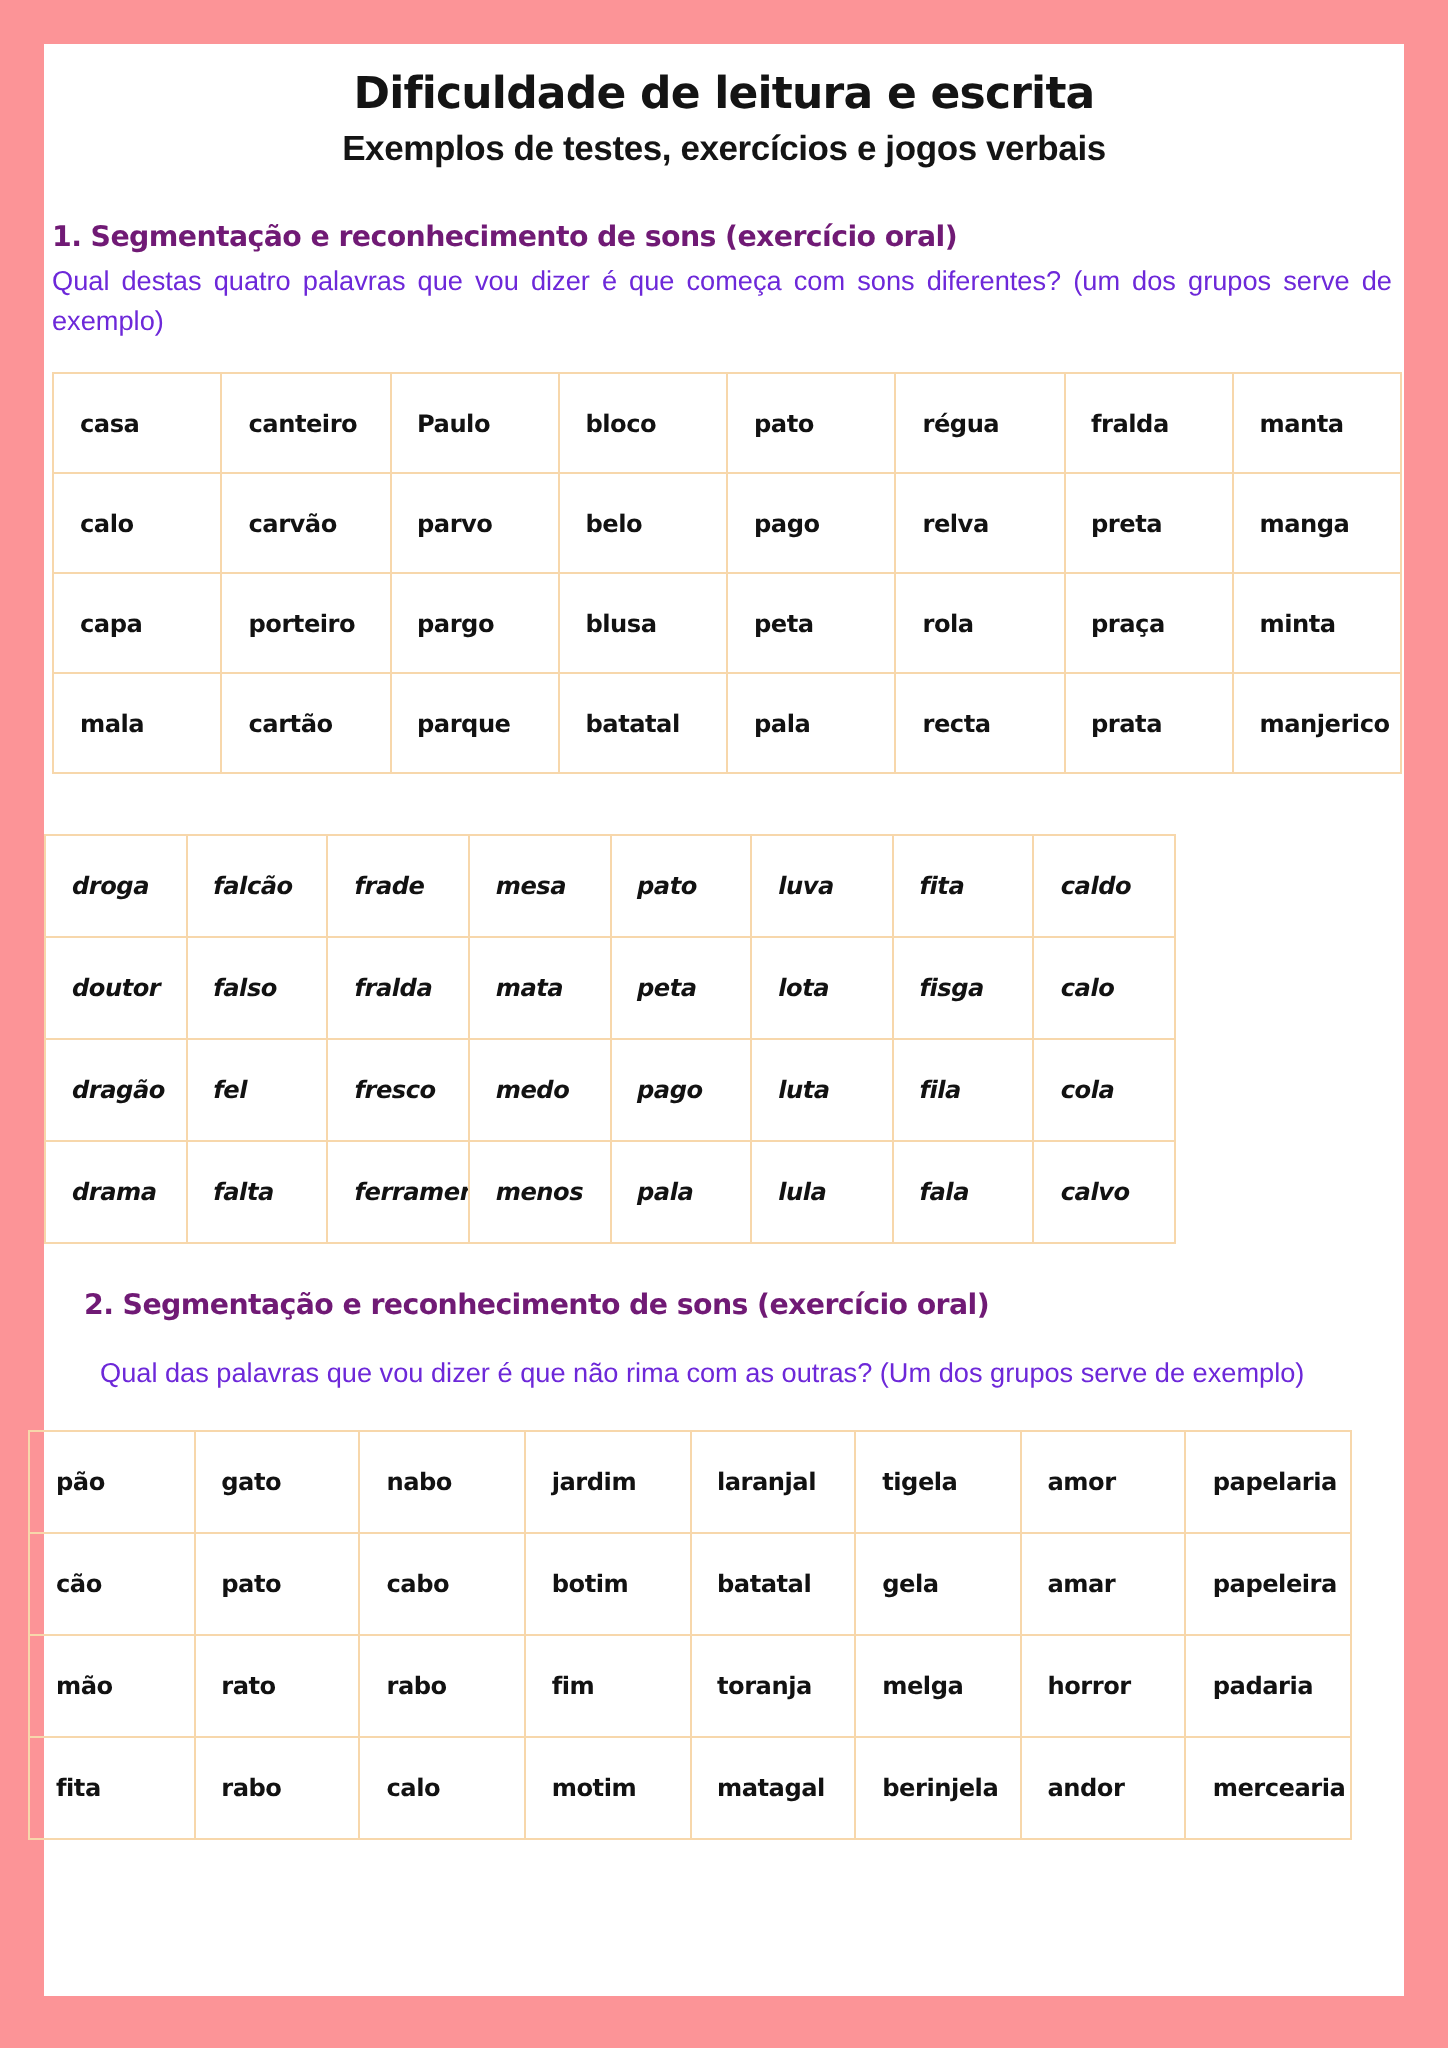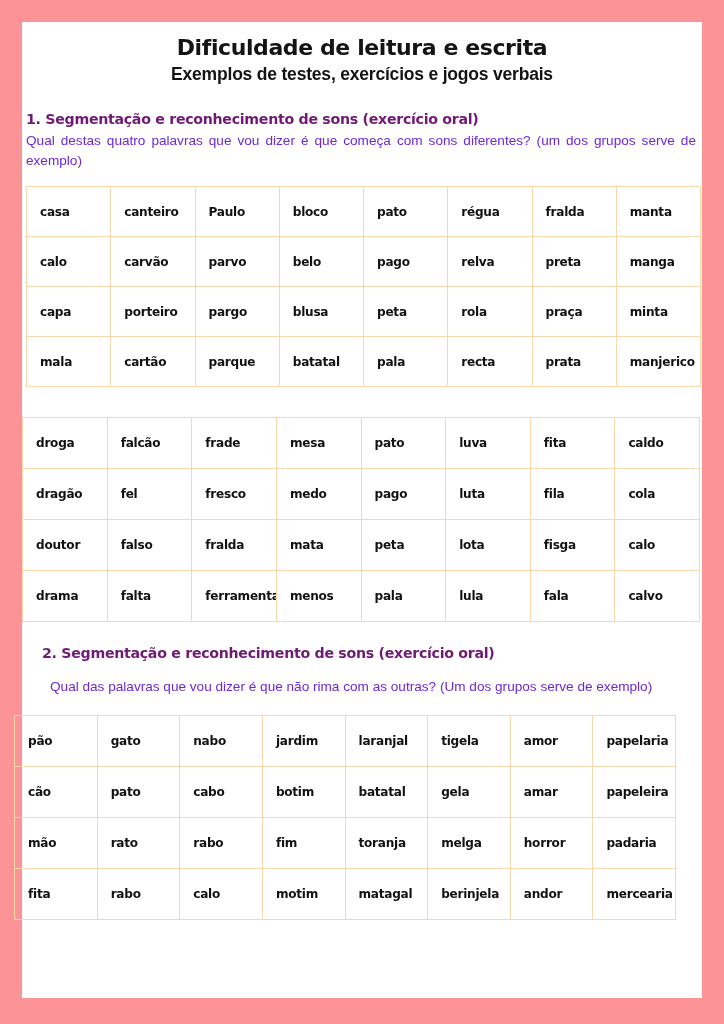--- a/index.html
+++ b/index.html
@@ -95,21 +95,21 @@
     font-size: 12.1px;
     font-weight: 700;
     letter-spacing: -0.25px;
     color: #121212;
     vertical-align: middle;
     white-space: nowrap;
     overflow: hidden;
   }
 
   .table-wrap-1 { margin: 16px 1px 15px 4px; }
-  .table-wrap-2 { margin: 30px 1px 0 0px;  width: 678px; }
+  .table-wrap-2 { margin: 30px 1px 0 0px;  width: 566px; font-style: italic; }
   .table-wrap-3 { margin: 18px 1px 0 -8px; width: 662px; }
 
   .table-wrap-2 .word-table td,
   .table-wrap-3 .word-table td { height: 50px; }
 </style>
 </head>
 <body>
 
 <div id="page-frame">
 
@@ -177,40 +177,40 @@
             <td>droga</td>
             <td>falcão</td>
             <td>frade</td>
             <td>mesa</td>
             <td>pato</td>
             <td>luva</td>
             <td>fita</td>
             <td>caldo</td>
           </tr>
           <tr>
+            <td>doutor</td>
+            <td>falso</td>
+            <td>fralda</td>
+            <td>mata</td>
+            <td>peta</td>
+            <td>lota</td>
+            <td>fisga</td>
+            <td>calo</td>
+          </tr>
+          <tr>
             <td>dragão</td>
             <td>fel</td>
             <td>fresco</td>
             <td>medo</td>
             <td>pago</td>
             <td>luta</td>
             <td>fila</td>
             <td>cola</td>
           </tr>
           <tr>
-            <td>doutor</td>
-            <td>falso</td>
-            <td>fralda</td>
-            <td>mata</td>
-            <td>peta</td>
-            <td>lota</td>
-            <td>fisga</td>
-            <td>calo</td>
-          </tr>
-          <tr>
             <td>drama</td>
             <td>falta</td>
             <td>ferramenta</td>
             <td>menos</td>
             <td>pala</td>
             <td>lula</td>
             <td>fala</td>
             <td>calvo</td>
           </tr>
         </tbody>

